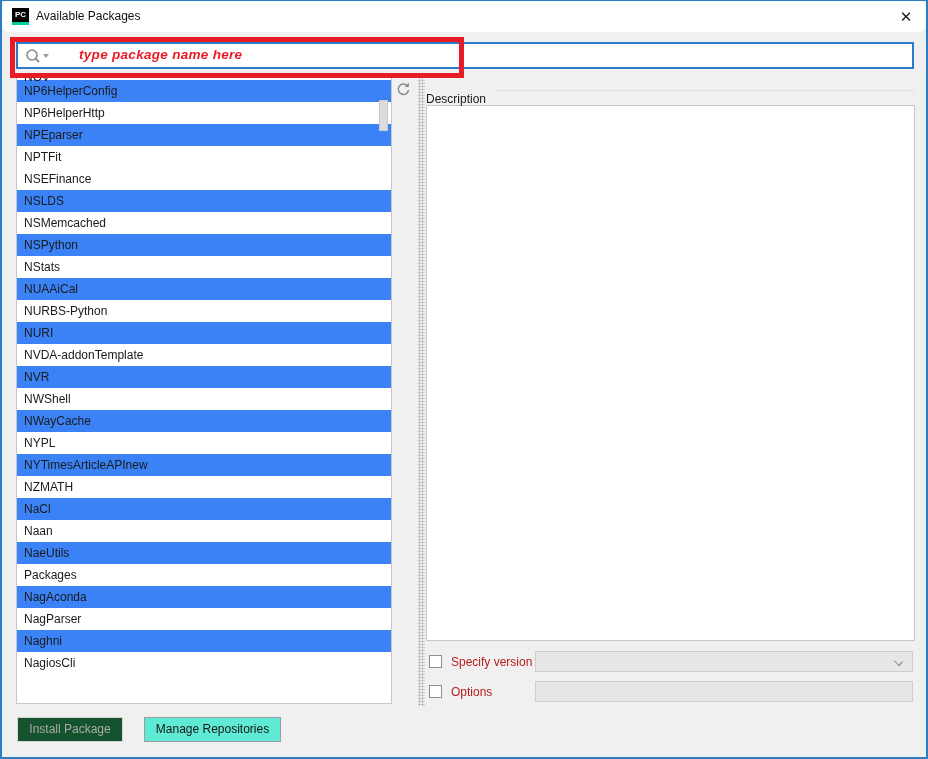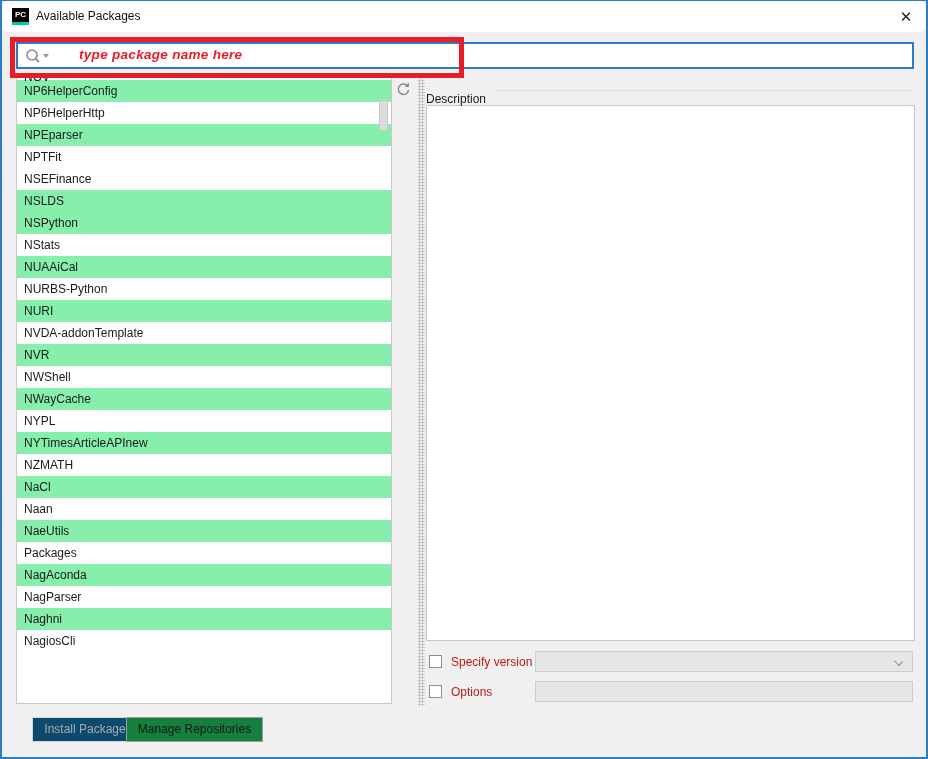--- a/index.html
+++ b/index.html
@@ -38,21 +38,21 @@
   .anno-text {
     position:absolute; left:77px; top:46px; z-index:31; color:#e81b27;
     font-weight:bold; font-style:italic; font-size:13.5px; letter-spacing:.3px; pointer-events:none;
   }
   
   .pkg-list {
     position:absolute; left:14px; top:72px; width:376px; height:631px;
     background:#fff; border:1px solid #c8c8c8; overflow:hidden; z-index:5;
   }
   .row { height:22px; line-height:22px; padding-left:7px; white-space:nowrap; cursor:default; }
-  .row.alt { background:#86efac; }
+  .row.alt { background:#3b82f6; }
   .row.cut { height:14px; line-height:22px; margin-top:-8px; }
   .vscroll-thumb {
     position:absolute; right:1px; top:27px; width:9px; height:31px;
     background:#dcdcdc; border:1px solid #c9c9c9; z-index:6;
   }
   
   .refresh-btn { position:absolute; left:393px; top:80px; width:17px; height:17px; cursor:pointer; z-index:5; }
   
   .splitter {
     position:absolute; left:416px; top:75px; width:7px; height:630px; z-index:5; cursor:col-resize;
@@ -77,22 +77,22 @@
     position:absolute; right:10px; top:6px; width:7px; height:7px;
     border-right:1.5px solid #7d7d7d; border-bottom:1.5px solid #7d7d7d;
     transform:rotate(45deg) scaleY(0.8);
   }
   .opt-field {
     position:absolute; left:533px; top:680px; width:378px; height:21px;
     background:#e6e6e6; border:1px solid #cecece;
   }
   
   .btn { position:absolute; top:716px; height:25px; text-align:center; line-height:23px; font-size:12px; }
-  .btn-install { left:30px; width:106px; background:#0c4a6e; border:1px solid #d6d6d6; color:#a9a9a9; }
-  .btn-manage { left:124px; width:137px; background:#15803d; border:1px solid #9d9d9d; color:#161616; cursor:pointer; }
+  .btn-install { left:15px; width:106px; background:#14532d; border:1px solid #d6d6d6; color:#a9a9a9; }
+  .btn-manage { left:142px; width:137px; background:#5eead4; border:1px solid #9d9d9d; color:#161616; cursor:pointer; }
 </style>
 </head>
 <body>
 
 <div class="window">
 
   <div class="titlebar">
     <div class="pc-icon">PC</div>
     <div class="win-title">Available Packages</div>
     <div class="close-btn">✕</div>
@@ -112,20 +112,21 @@
   <div class="anno-text">type package name here</div>
 
   <div class="pkg-list">
       <div class="row cut">NOV</div>
       <div class="row alt">NP6HelperConfig</div>
       <div class="row">NP6HelperHttp</div>
       <div class="row alt">NPEparser</div>
       <div class="row">NPTFit</div>
       <div class="row">NSEFinance</div>
       <div class="row alt">NSLDS</div>
+      <div class="row">NSMemcached</div>
       <div class="row alt">NSPython</div>
       <div class="row">NStats</div>
       <div class="row alt">NUAAiCal</div>
       <div class="row">NURBS-Python</div>
       <div class="row alt">NURI</div>
       <div class="row">NVDA-addonTemplate</div>
       <div class="row alt">NVR</div>
       <div class="row">NWShell</div>
       <div class="row alt">NWayCache</div>
       <div class="row">NYPL</div>

